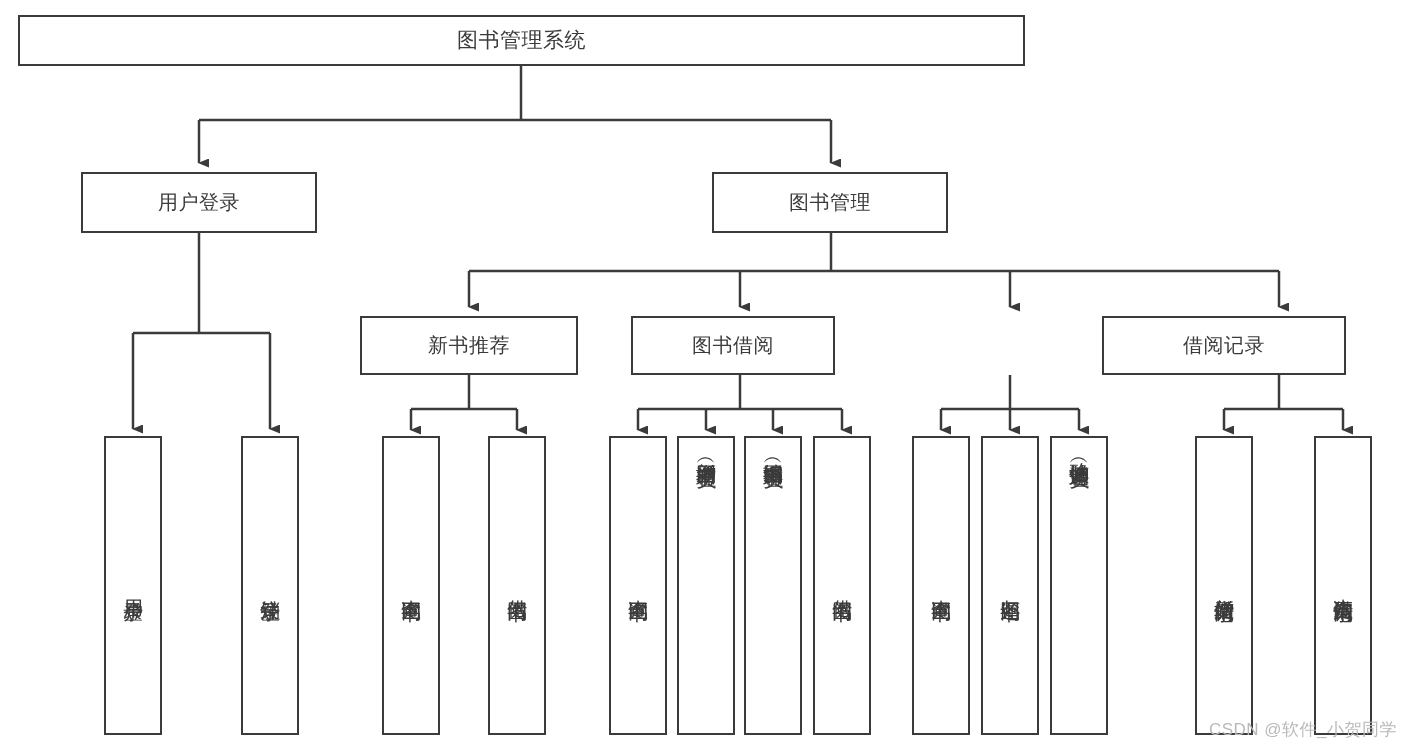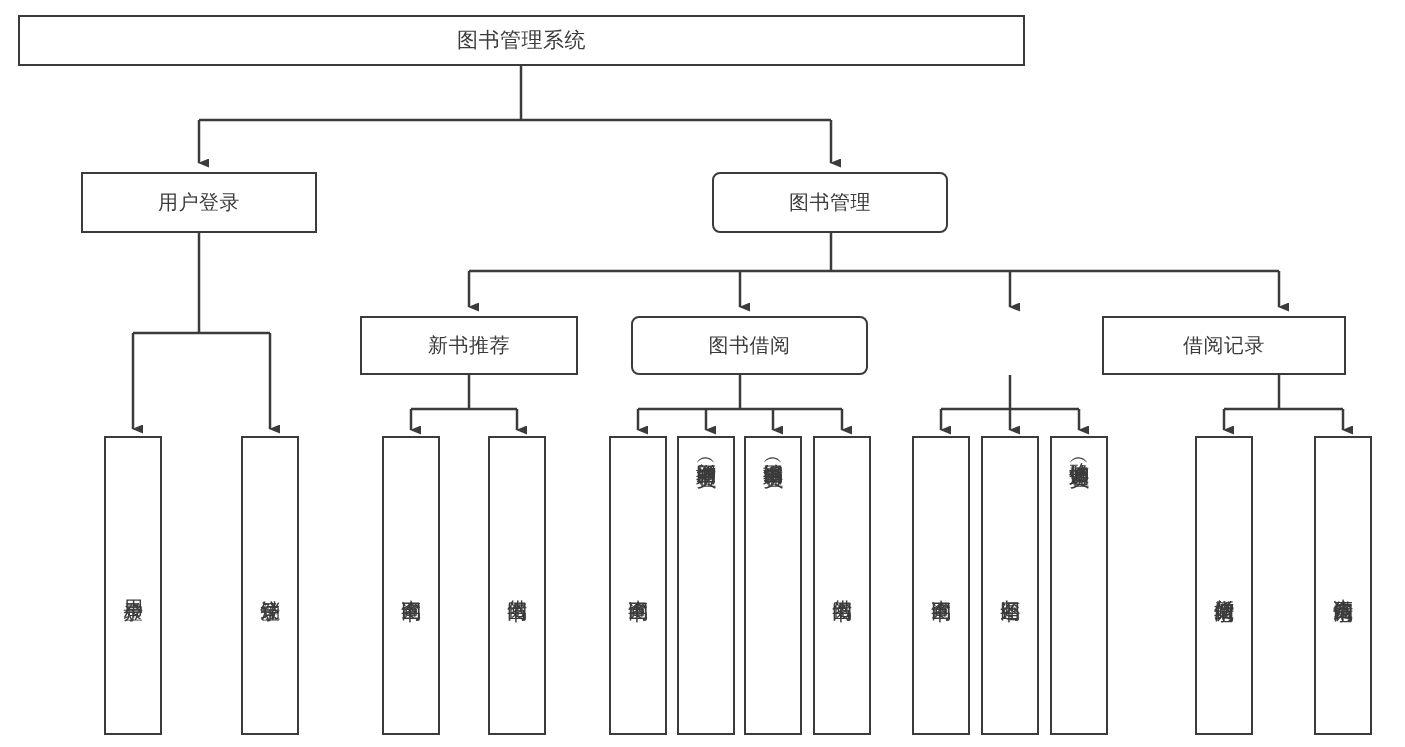--- a/index.html
+++ b/index.html
@@ -135,28 +135,28 @@
     </g>
   </svg>
 
   <div class="node root" style="left:18px; top:15px; width:1007px; height:51px;">
     <span class="label">图书管理系统</span>
   </div>
 
   <div class="node level2" style="left:81px; top:172px; width:236px; height:61px;">
     <span class="label">用户登录</span>
   </div>
-  <div class="node level2" style="left:712px; top:172px; width:236px; height:61px;border-radius:8px;">
+  <div class="node level2" style="left:712px; top:172px; width:236px; height:61px;">
     <span class="label">图书管理</span>
   </div>
 
   <div class="node level3" style="left:360px; top:316px; width:218px; height:59px;align-items:center;">
     <span class="label">新书推荐</span>
   </div>
-  <div class="node level3" style="left:631px; top:316px; width:237px; height:59px;border-radius:8px;">
+  <div class="node level3" style="left:631px; top:316px; width:204px; height:59px;">
     <span class="label">图书借阅</span>
   </div>
   <div class="node level3" style="left:1102px; top:316px; width:244px; height:59px;">
     <span class="label">借阅记录</span>
   </div>
 
   <div class="node leaf centered" style="left:104px; top:436px; width:58px; height:299px;">
     <span class="label">用户登录</span>
   </div>
   <div class="node leaf centered" style="left:241px; top:436px; width:58px; height:299px;">
@@ -193,14 +193,15 @@
     <span class="label">确认归还（管理员）</span>
   </div>
 
   <div class="node leaf centered" style="left:1195px; top:436px; width:58px; height:299px;">
     <span class="label">新增借阅记录</span>
   </div>
   <div class="node leaf centered" style="left:1314px; top:436px; width:58px; height:299px;">
     <span class="label">查询借阅记录</span>
   </div>
 
+  <div id="watermark">CSDN @软件_小贺同学</div>
 
 </div>
 
 </body></html>

